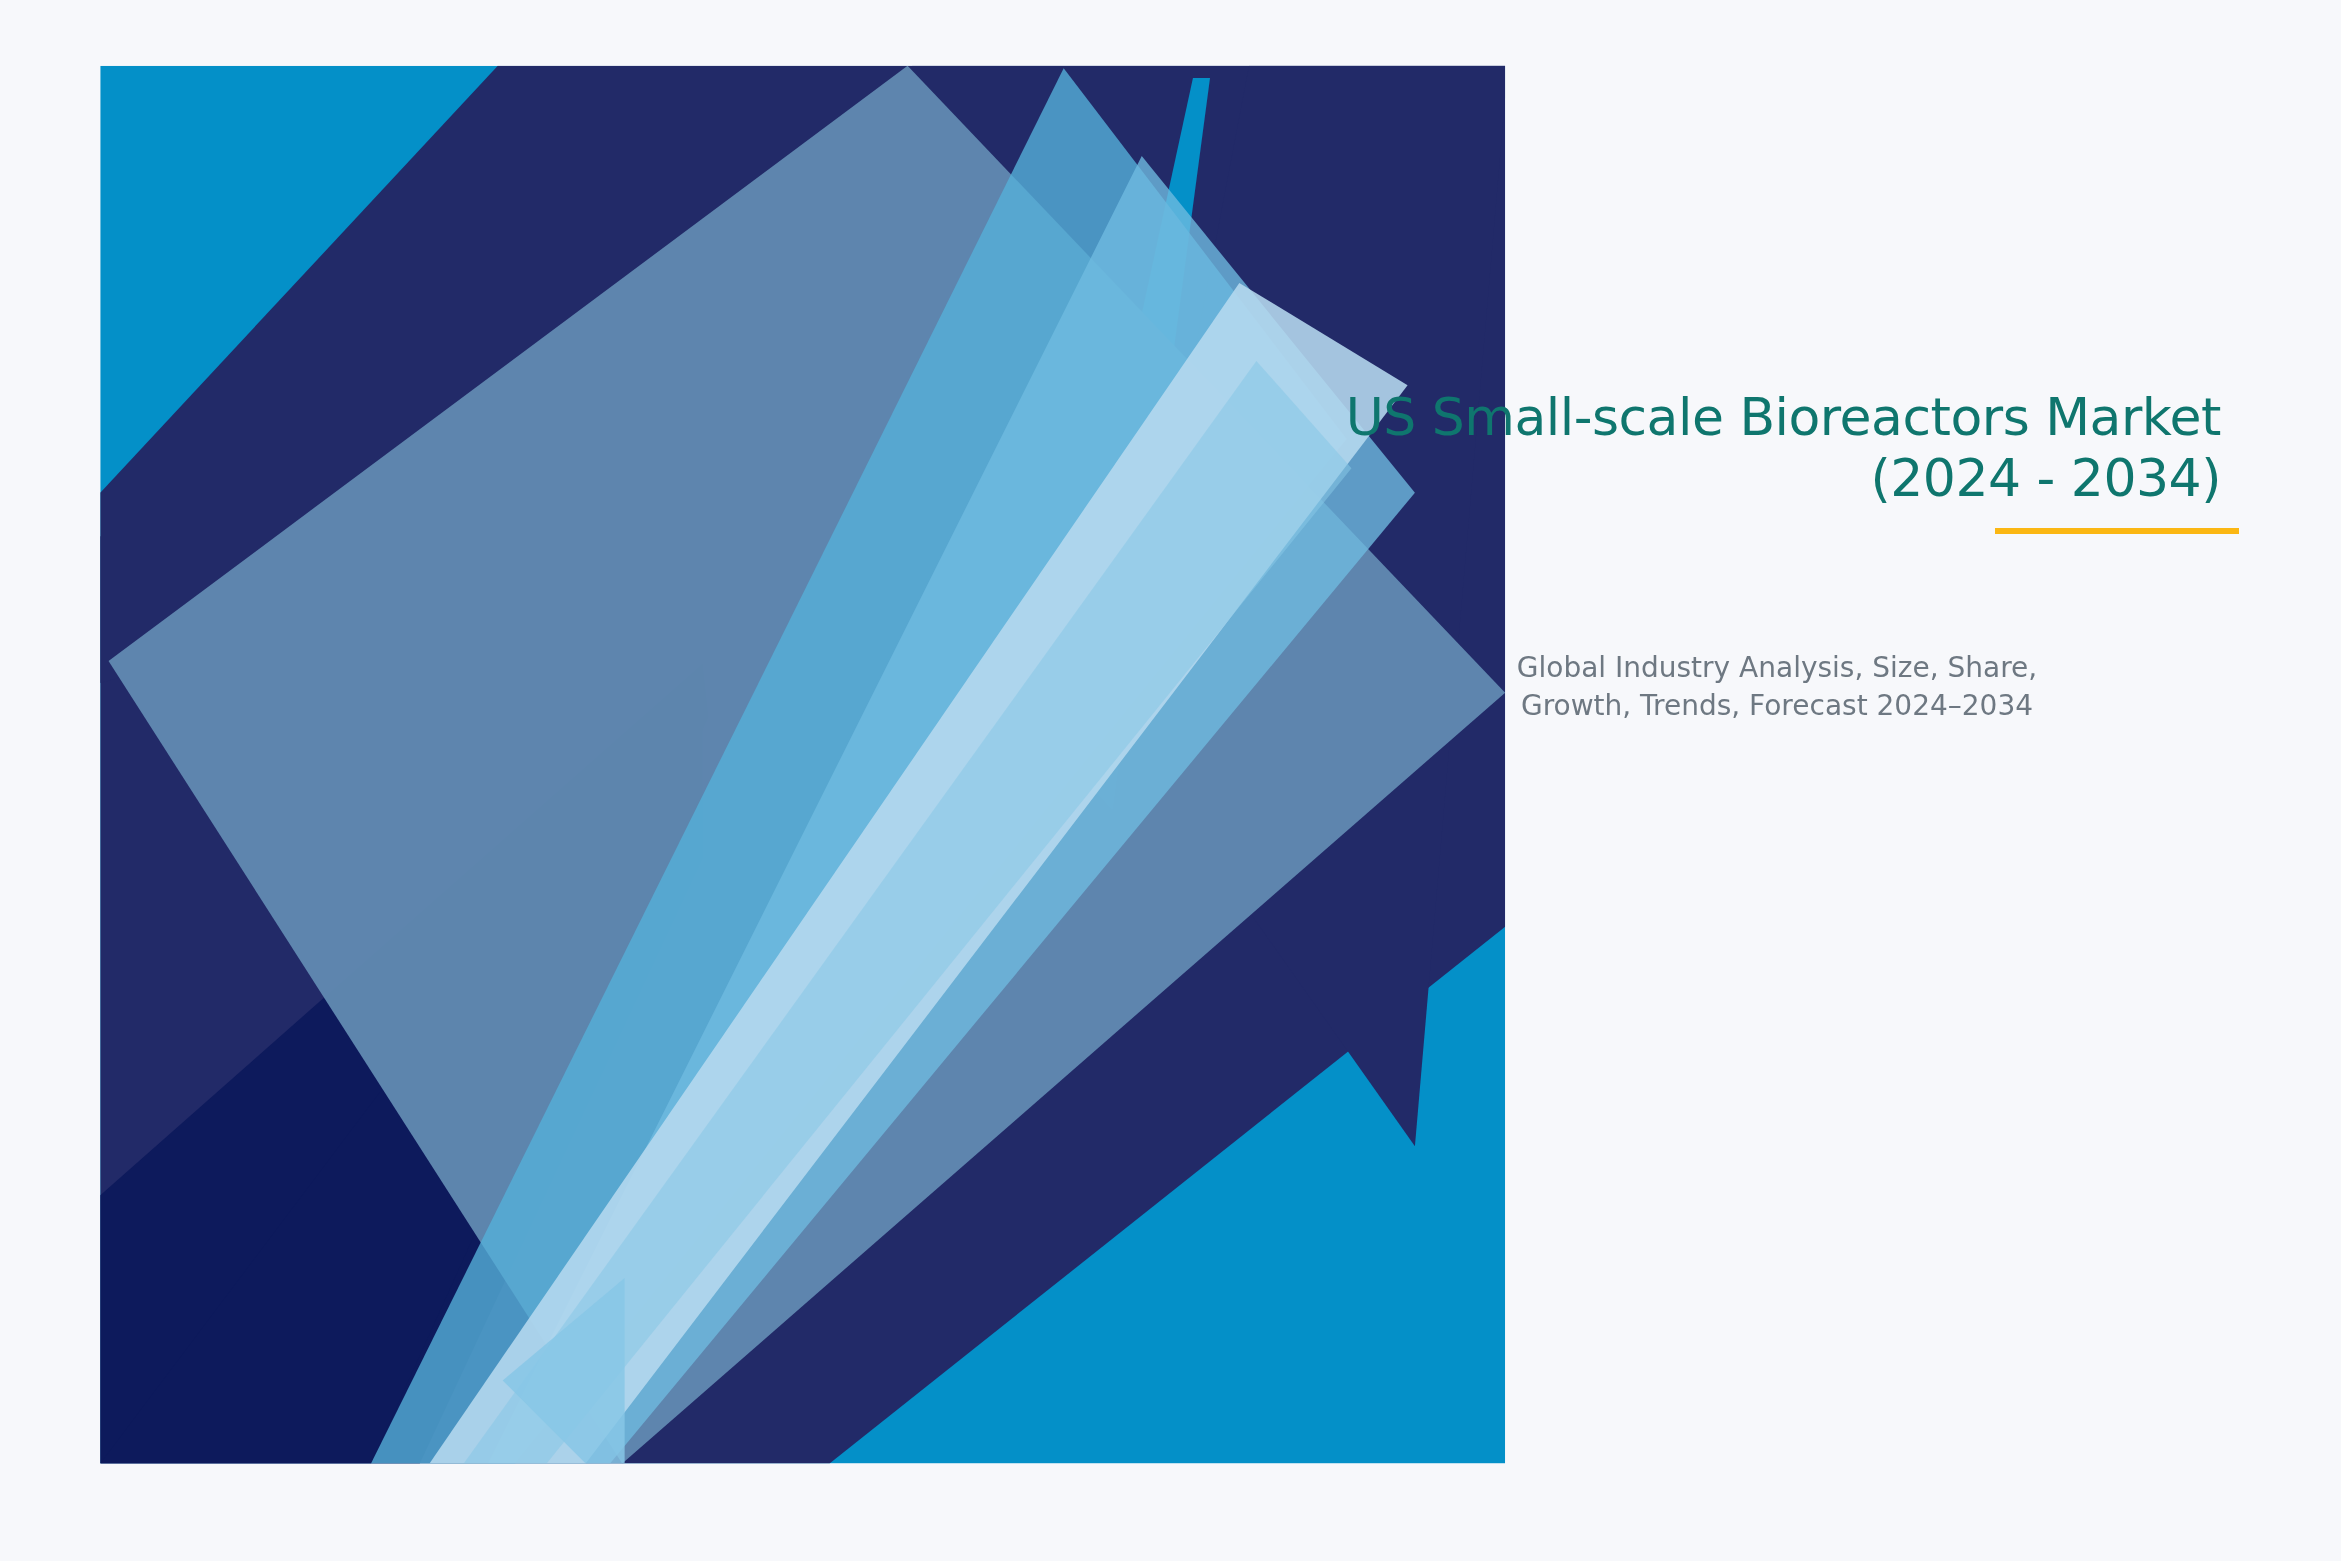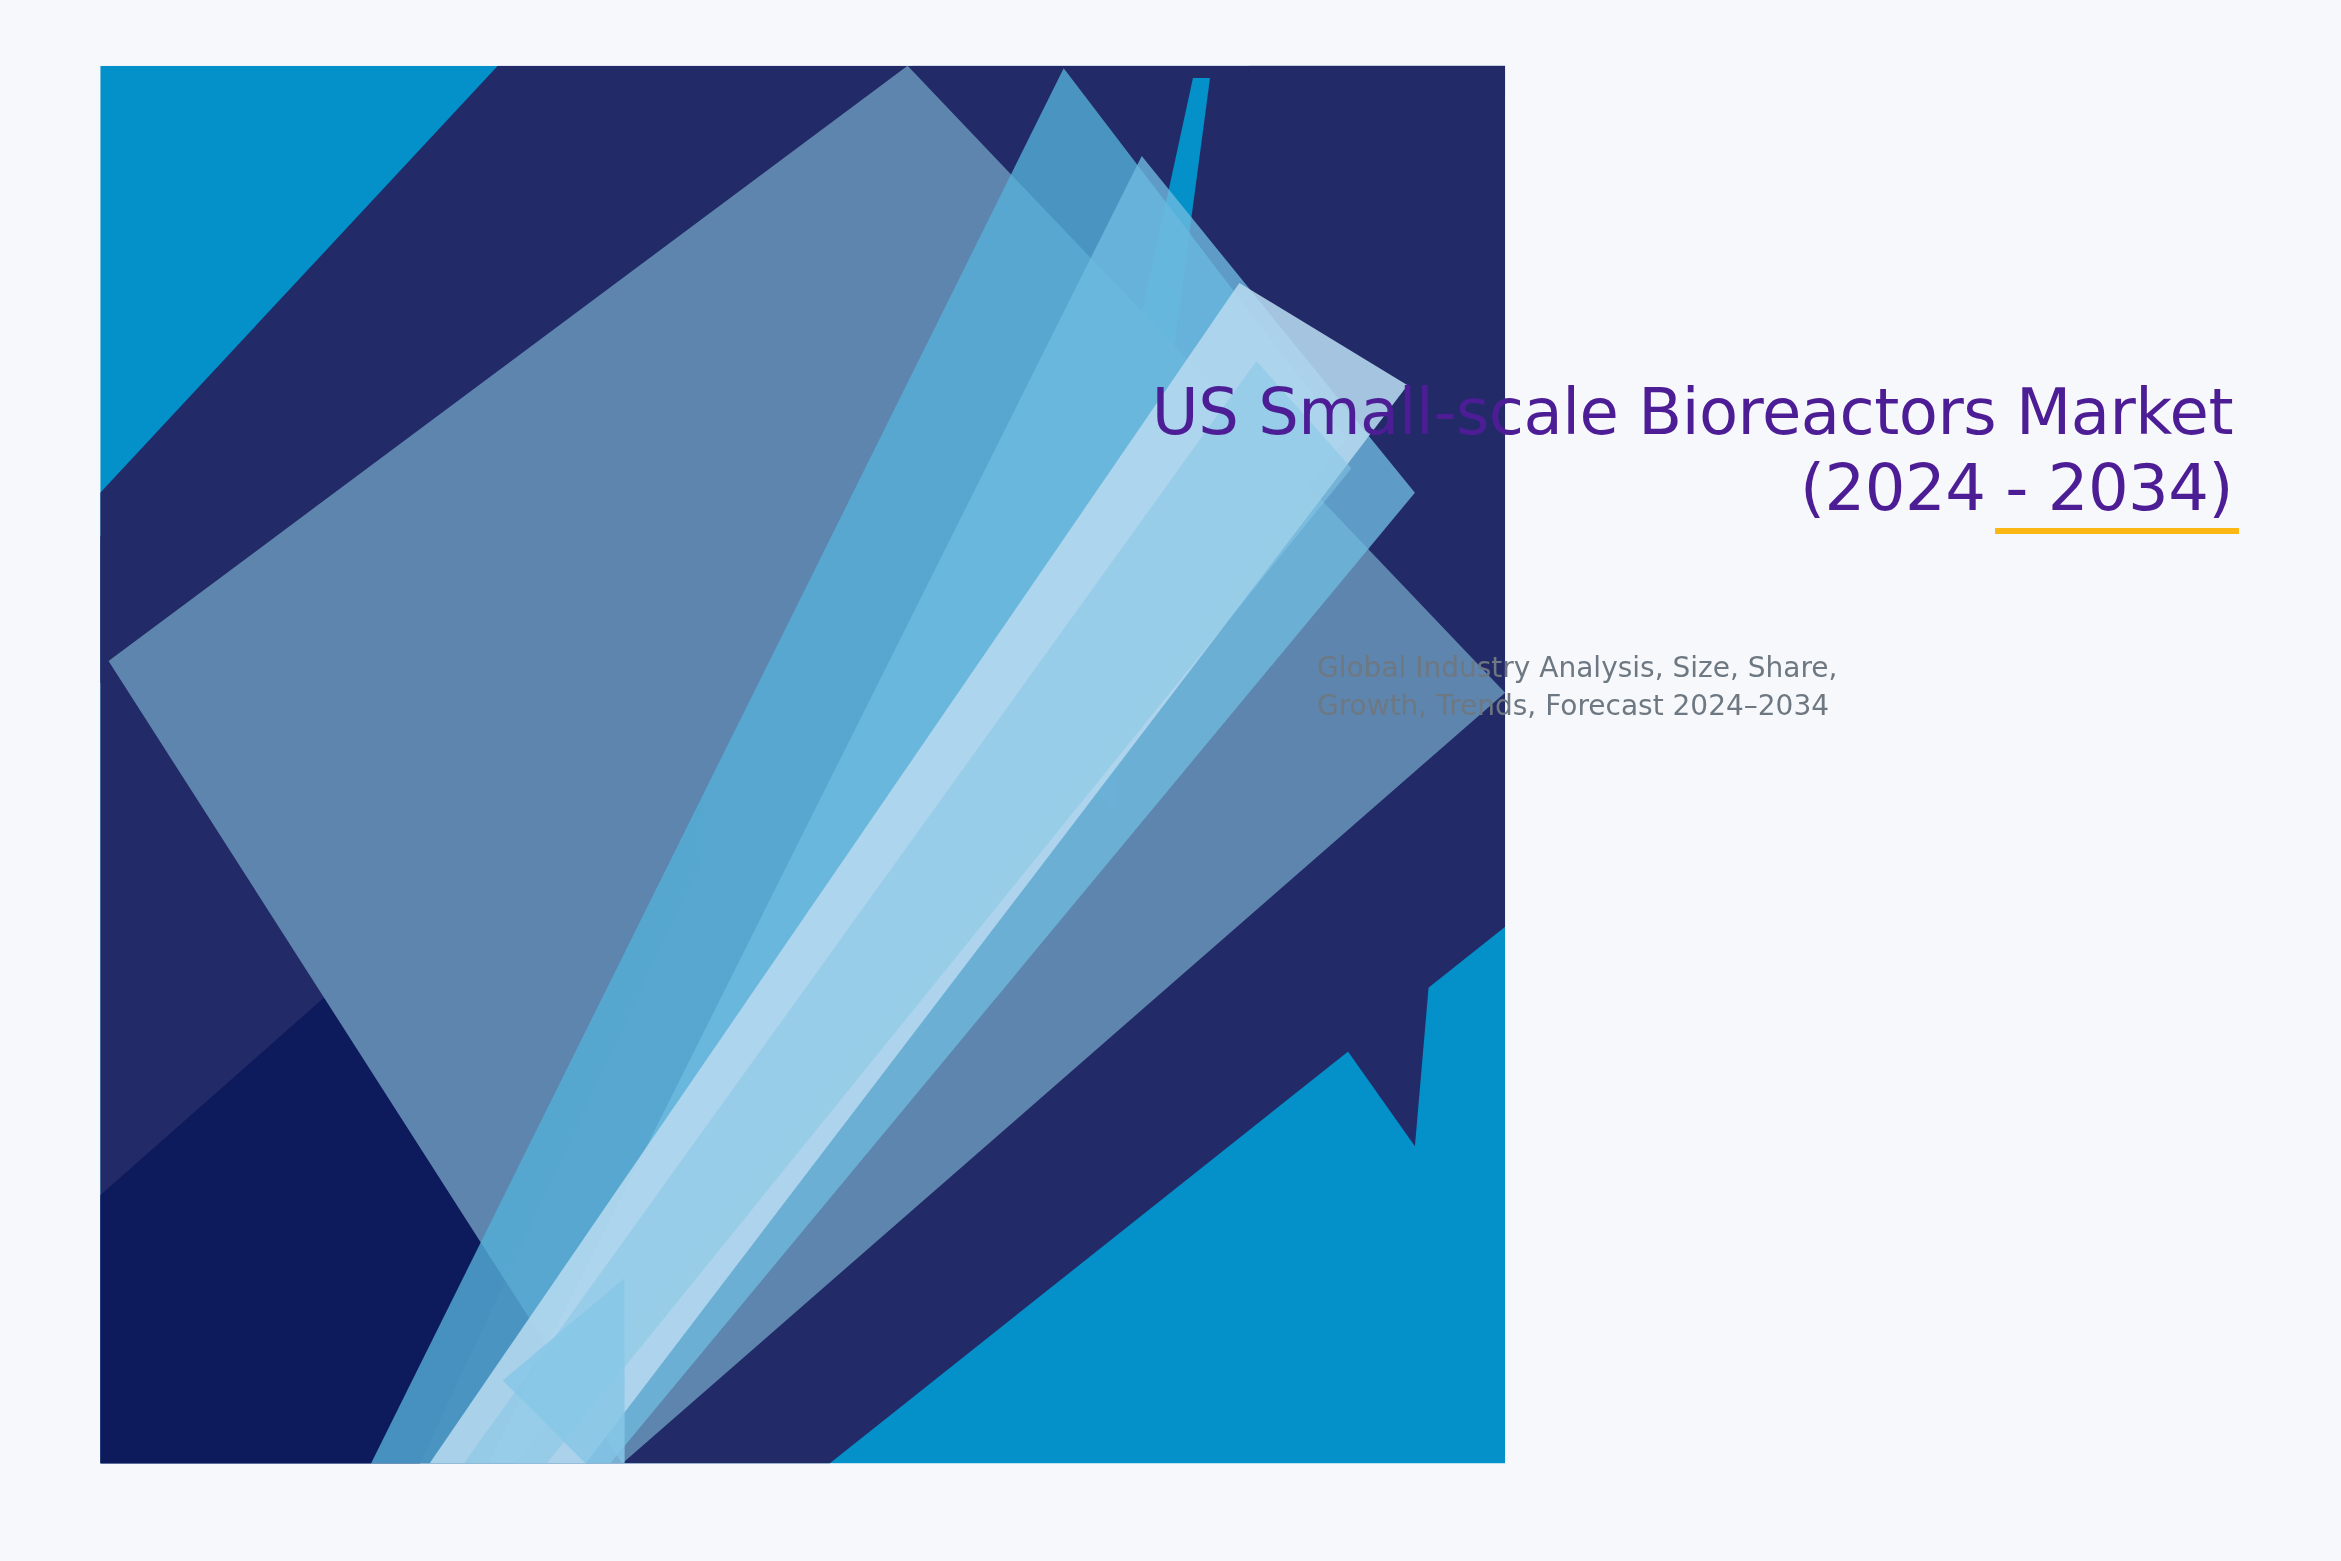--- a/index.html
+++ b/index.html
@@ -39,47 +39,47 @@
   #text-block {
     position: absolute;
     left: 878px;
     top: 371px;
     width: 1359px;
     text-align: right;
   }
 
   #title {
     font-family: "DejaVu Sans", sans-serif;
-    font-size: 64px;
+    font-size: 52px;
     line-height: 1.18;
     font-weight: 400;
-    color: #4c1d95;
+    color: #0f766e;
     letter-spacing: -0.5px;
-    margin: 4px;
+    margin: 16px;
     position: relative;
     z-index: 3;
     white-space: pre-line;
   }
 
   #title-underline {
     position: absolute;
     left: 1995px;
     top: 528px;
     width: 244px;
     height: 6.3px;
     background: #FBB713;
     z-index: 2;
   }
 
   #subtitle {
     position: absolute;
     left: 1317px;
     top: 649px;
     width: 920px;
-    text-align: left;
+    text-align: center;
     font-family: "DejaVu Sans", sans-serif;
     font-size: 28px;
     line-height: 1.34;
     font-weight: 400;
     color: #6E7882;
     margin: 0;
     white-space: pre-line;
     z-index: 3;
   }
 </style>

